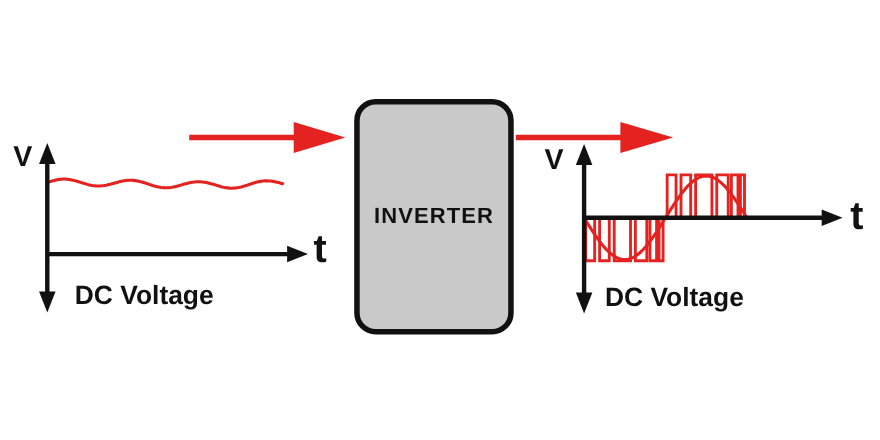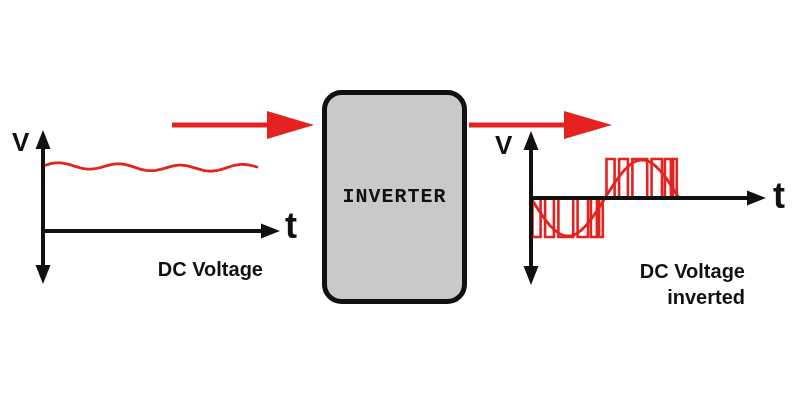--- a/index.html
+++ b/index.html
@@ -26,29 +26,29 @@
     position:absolute;
     color:var(--ink);
     font-weight:bold;
     white-space:nowrap;
     line-height:1.1;
   }
   .axis-letter-v{font-size:26px;}
   .axis-letter-t{font-size:36px;}
   .caption{
     width:195px;
-    text-align:right;
-    font-size:20px;
+    text-align:left;
+    font-size:24px;
     line-height:26px;
     white-space:normal;
   }
   .inverter-label{
     left:322px;top:90px;width:145px;height:214px;
     display:flex;align-items:center;justify-content:center;
-    font-size:20px;letter-spacing:1px;font-family:Liberation Mono, monospace;
+    font-size:20px;letter-spacing:1px;
   }
   .v-left{left:12px;top:128px;}
   .t-left{left:285px;top:206px;}
   .v-right{left:495px;top:131px;}
   .t-right{left:773px;top:176px;}
   .caption-left{left:68px;top:256px;}
   .caption-right{left:550px;top:258px;}
 </style>
 </head>
 <body>
@@ -98,16 +98,15 @@
     <div>DC Voltage</div>
   </div>
 
   <div class="label inverter-label">INVERTER</div>
 
   <div class="label axis-letter-v v-right">V</div>
   <div class="label axis-letter-t t-right">t</div>
 
   <div class="label caption caption-right">
     <div>DC Voltage</div>
-    <div>inverted</div>
   </div>
 
 </div>
 
 </body></html>

